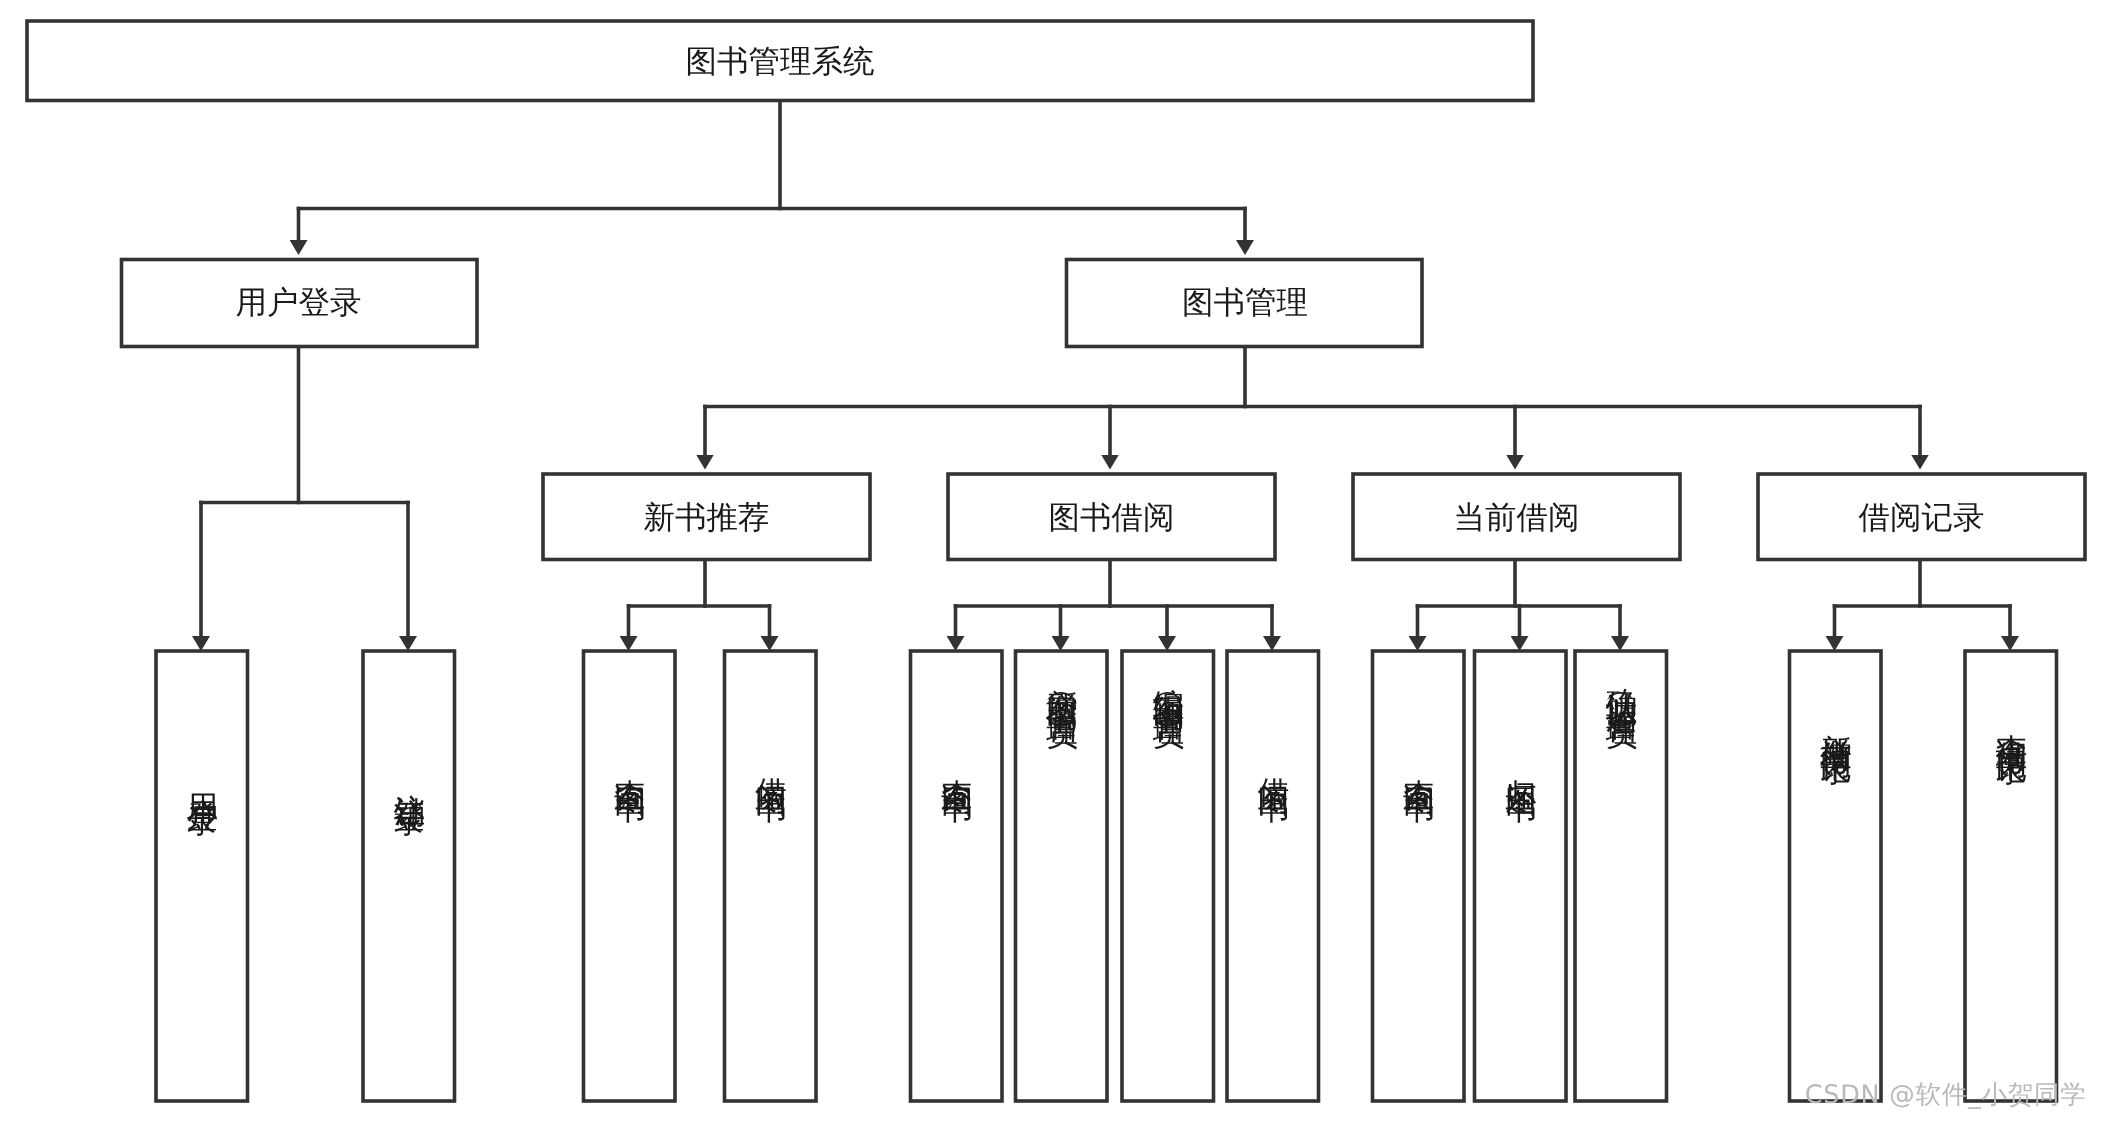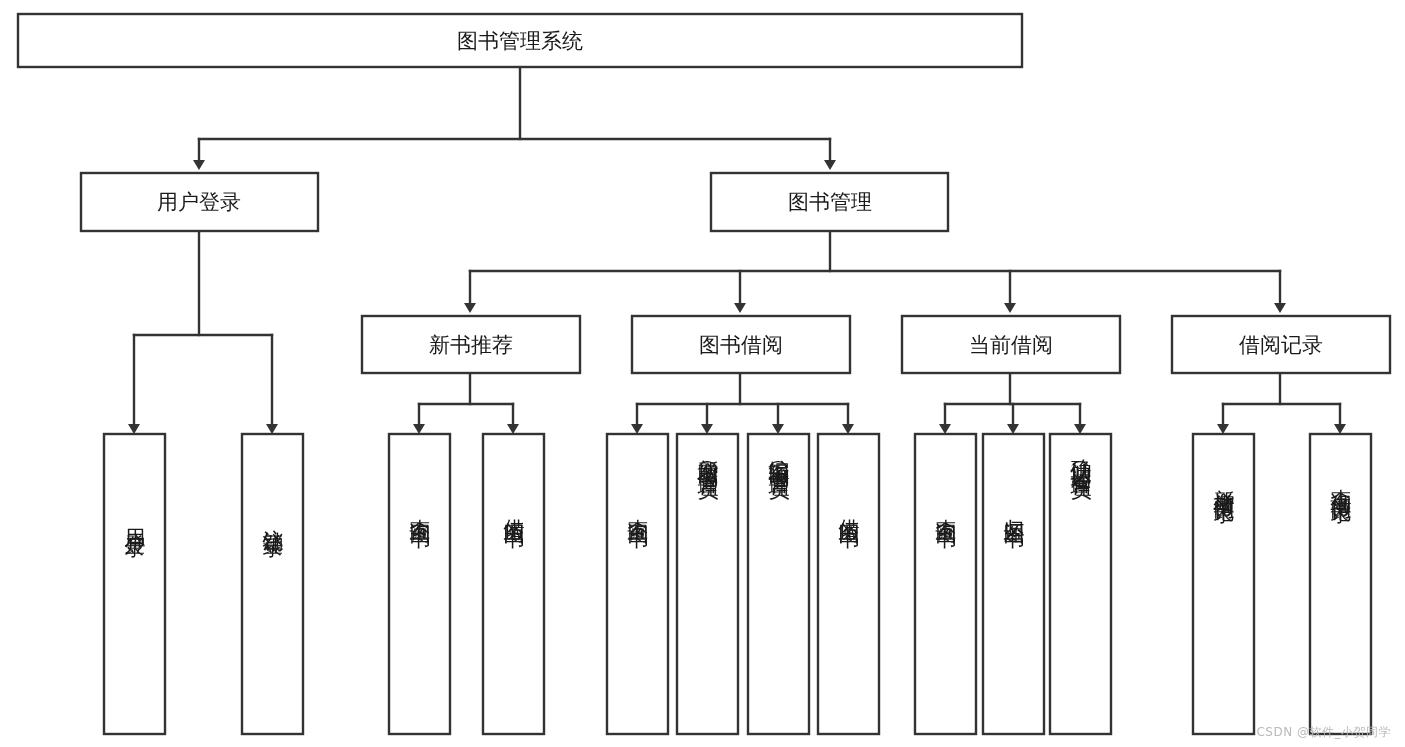--- a/index.html
+++ b/index.html
@@ -59,21 +59,21 @@
     line-height: 1;
     letter-spacing: 3px;
     color: #1a1a1a;
     white-space: nowrap;
   }
   .watermark {
     position: absolute;
     right: 14px;
     bottom: 6px;
     font-family: "DejaVu Sans", "Liberation Sans", sans-serif;
-    font-size: 12px;
+    font-size: 17px;
     color: #b9b9b9;
     letter-spacing: 0.5px;
     white-space: nowrap;
   }
 </style>
 </head>
 <body>
 
 <div id="diagram-root">
 

